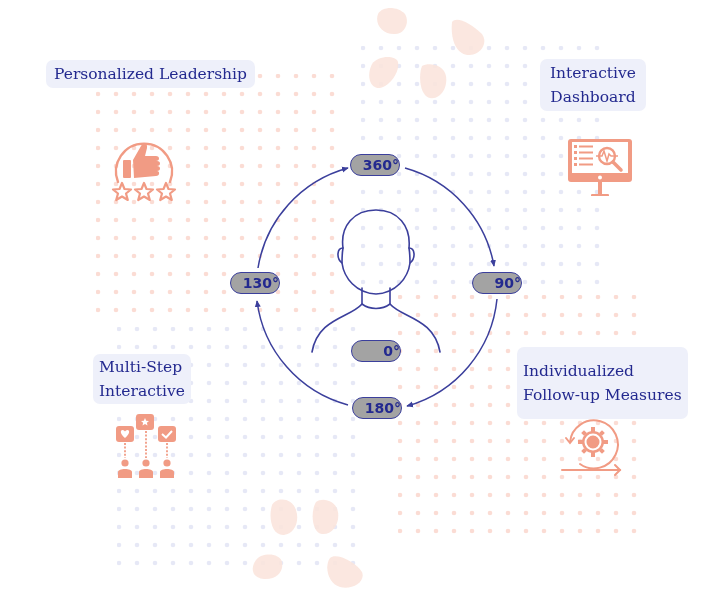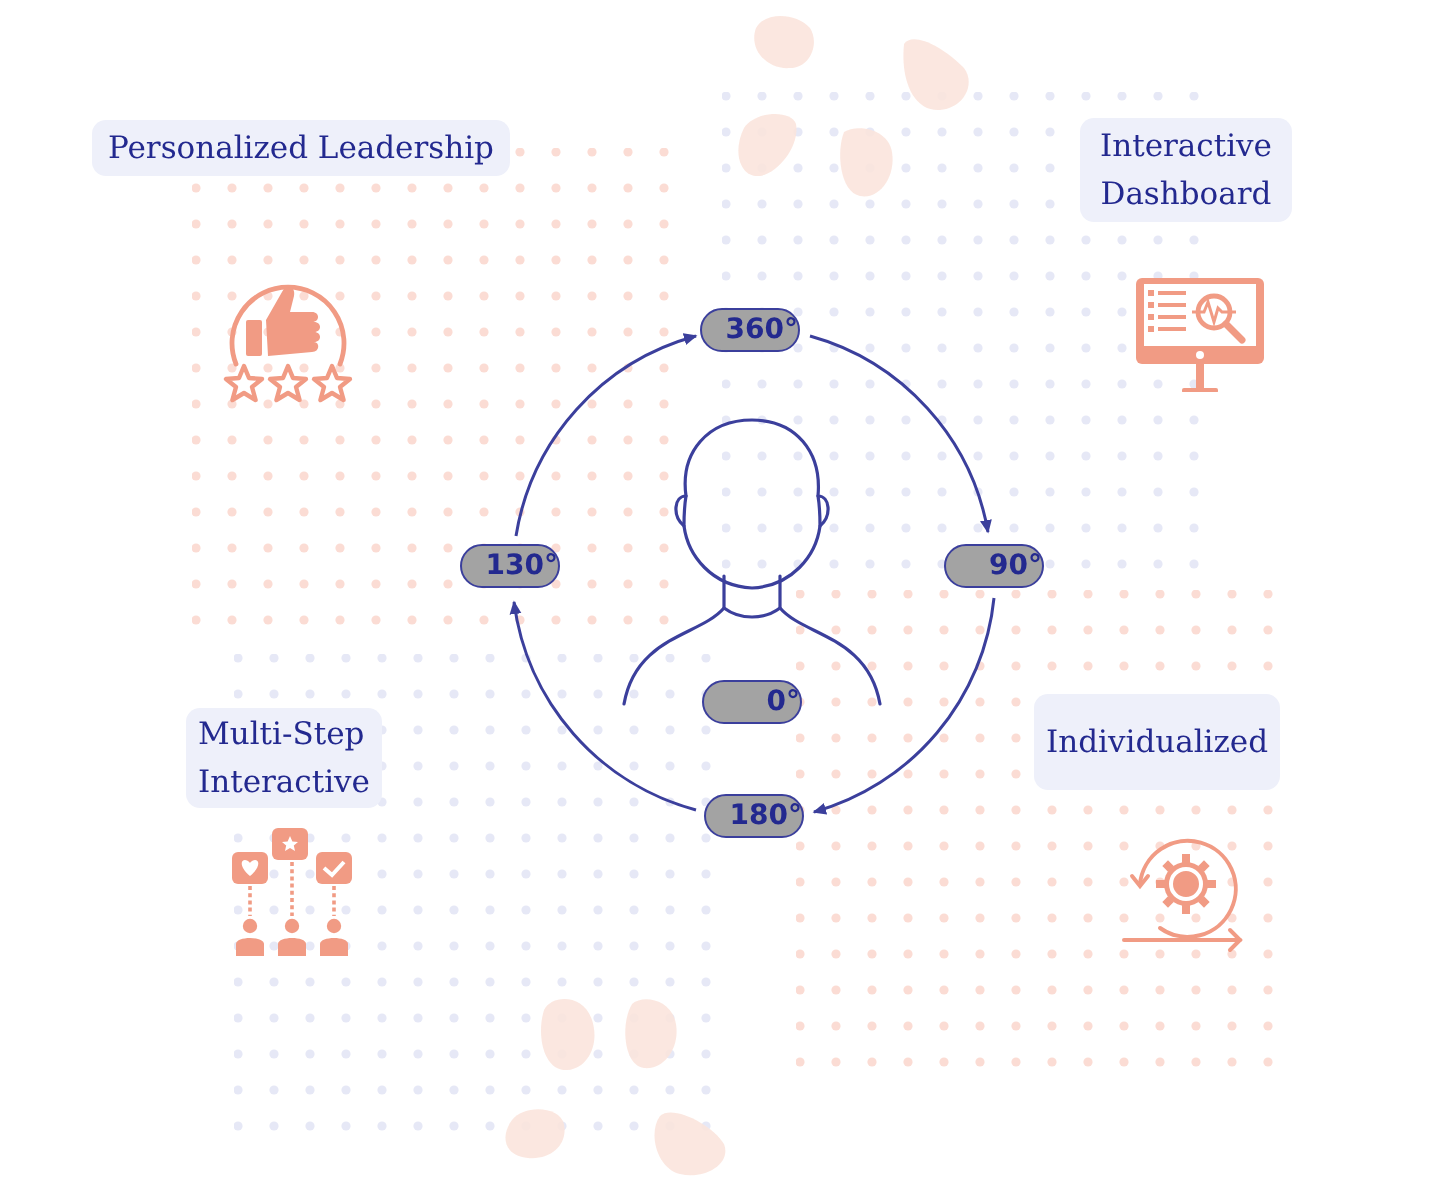--- a/index.html
+++ b/index.html
@@ -105,20 +105,21 @@
 <div class="label lines" style="left:540px; top:59px; padding:2px 10px; text-align:center;">
   <span>Interactive</span>
   <span>Dashboard</span>
 </div>
 <div class="label lines" style="left:93px; top:354px; padding:1px 6px; ">
   <span>Multi-Step</span>
   <span>Interactive</span>
 </div>
 <div class="label lines" style="left:517px; top:347px; padding:12px 6px; text-align:left;">
   <span>Individualized</span>
+  <span>Follow-up Measures</span>
 </div>
 
 <svg class="icon" style="left:108px; top:134px;" width="72" height="68" viewBox="0 0 72 68">
   <g fill="none" stroke="#f19b84" stroke-width="2.4" stroke-linecap="round">
     <path d="M10 48 A 28 28 0 1 1 62 48"></path>
   </g>
   <g fill="#f19b84">
     <rect x="15" y="26" width="8" height="18" rx="1"></rect>
     <path d="M25 26 L 33 12 C 35 8, 40 9, 39 14 L 37 22 L 48 22 C 52 22, 52 27, 48 27 L 49 27 C 53 27, 53 32, 49 32 C 53 32, 53 37, 49 37 C 52 37, 52 42, 48 42 L 26 44 Z"></path>
   </g>

